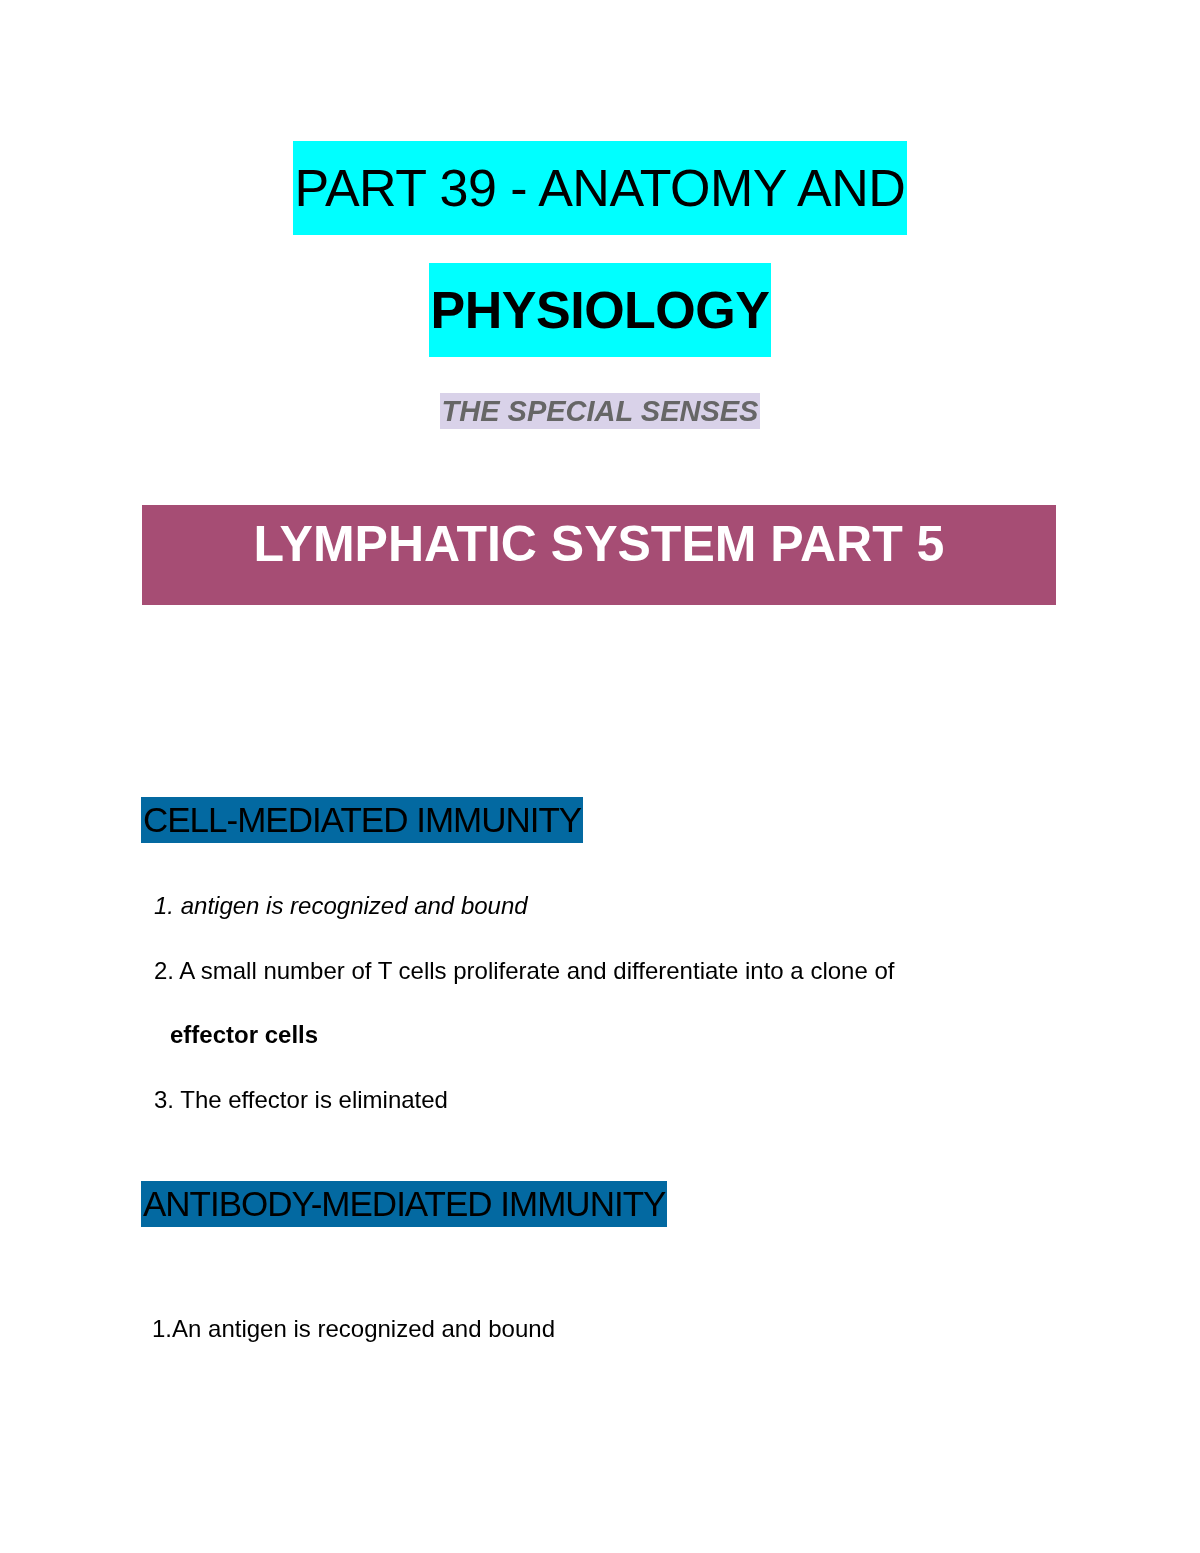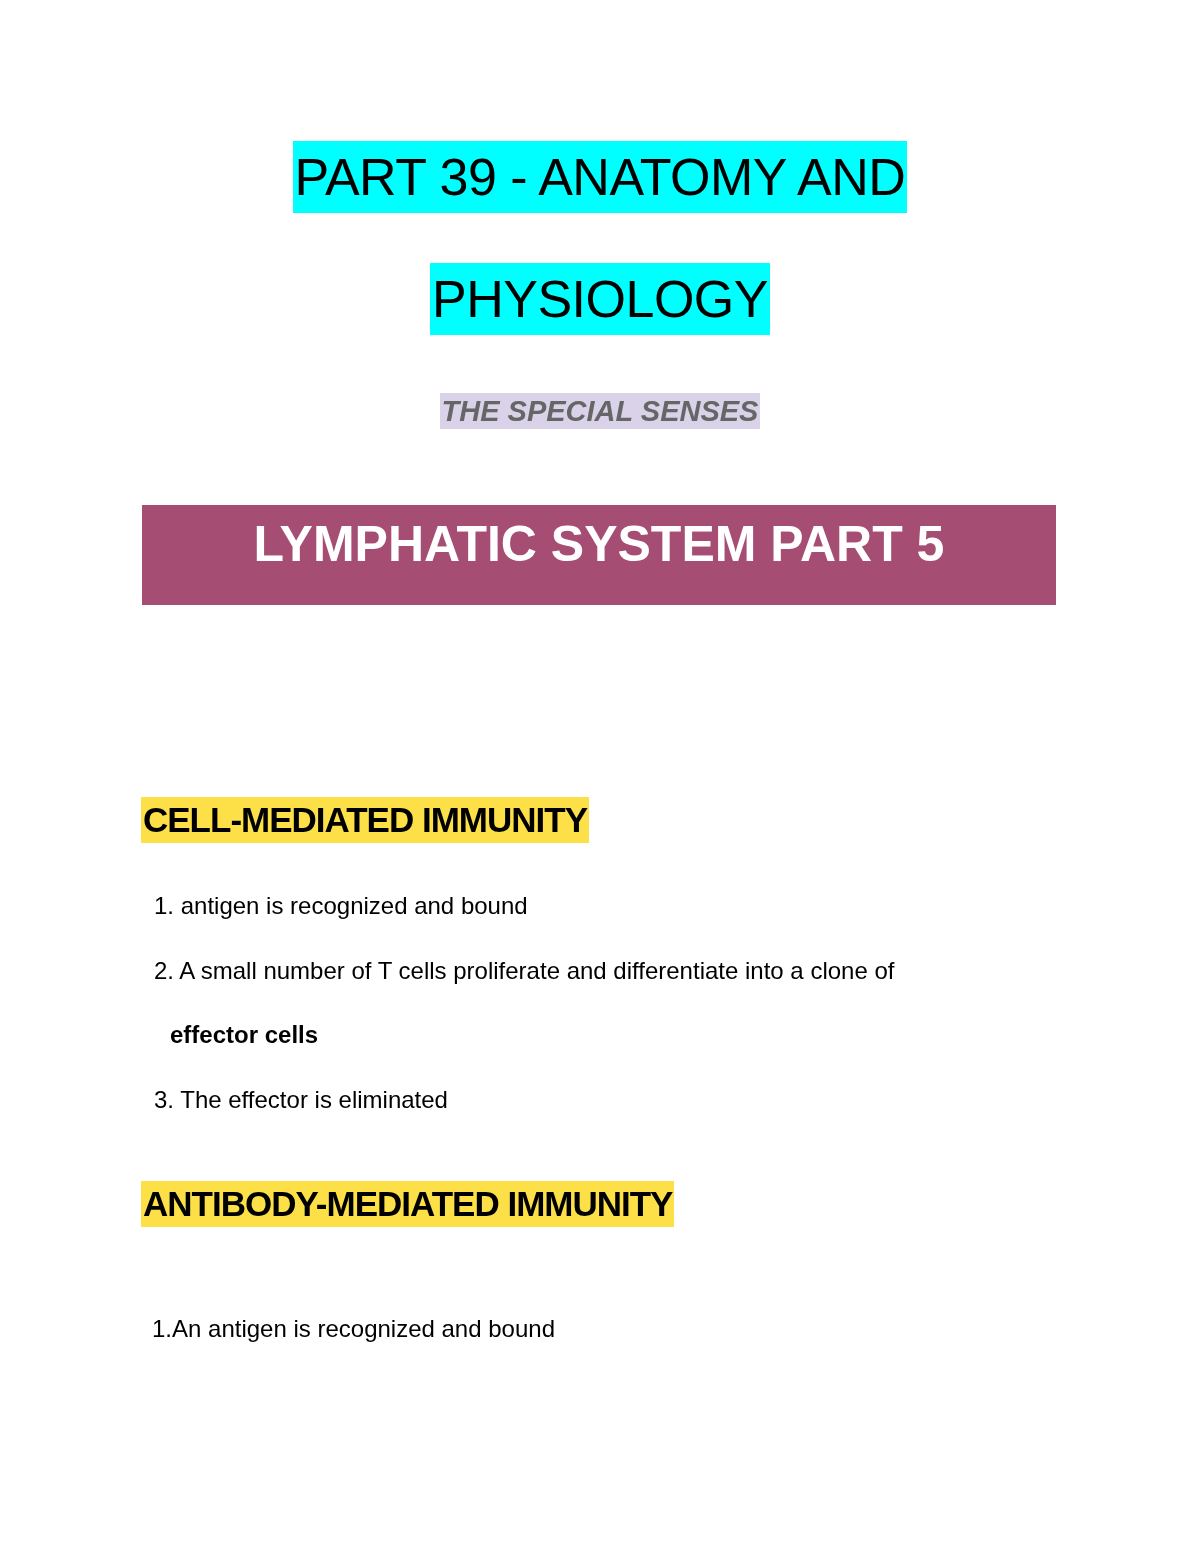--- a/index.html
+++ b/index.html
@@ -1,51 +1,51 @@
 <!DOCTYPE html>
 <html><head>
 <meta charset="utf-8">
 <style>
   html, body { margin: 0; padding: 0; background: #ffffff; }
   body { width: 1200px; height: 1553px; position: relative; overflow: hidden;
          font-family: "Liberation Sans", sans-serif; color: #000; }
   .abs { position: absolute; }
   .title-line { left: 0; width: 1200px; text-align: center; }
   .hl-cyan { background: #00ffff; display: inline-block; font-size: 52px; line-height: 62px;
-             padding: 5px 2px; letter-spacing: -0.5px; }
+             padding: 16px 2px; letter-spacing: -0.5px; }
   .subtitle { background: #d9d2e9; color: #666666; font-style: italic; font-weight: bold;
               font-size: 29px; line-height: 36px; display: inline-block; padding: 0 2px; }
   .banner { left: 142px; top: 505px; width: 914px; height: 100px; background: #a64d74;
             color: #ffffff; font-weight: bold; font-size: 50px; text-align: center;
             box-sizing: border-box; padding-top: 8px; line-height: 62px; }
-  .section-head { background: #fde047; font-weight: bold; font-size: 35px; line-height: 46px;
+  .section-head { background: #0369a1; font-weight: normal; font-size: 35px; line-height: 46px;
                   display: inline-block; padding: 0 2px; letter-spacing: -1px; }
   .item { font-size: 24px; line-height: 30px; white-space: nowrap; }
   .num { display: inline-block; }
 </style>
 </head>
 <body>
 
 <div class="abs title-line" style="top:141px;">
   <span class="hl-cyan">PART 39 - ANATOMY AND</span>
 </div>
-<div class="abs title-line" style="top:263px;">
+<div class="abs title-line" style="top:263px;font-weight:bold;">
   <span class="hl-cyan">PHYSIOLOGY</span>
 </div>
 <div class="abs title-line" style="top:387px;margin-top:6px;">
   <span class="subtitle">THE SPECIAL SENSES</span>
 </div>
 
 <div class="abs banner">LYMPHATIC SYSTEM PART 5</div>
 
 <div class="abs" style="left:141px; top:797px;">
   <span class="section-head">CELL-MEDIATED IMMUNITY</span>
 </div>
 
-<div class="abs item" style="left:154px; top:891px;">
+<div class="abs item" style="left:154px; top:891px;font-style:italic;">
   <span class="num">1.</span>
   <span>antigen is recognized and bound</span>
 </div>
 
 <div class="abs item" style="left:154px; top:956px;">
   <span class="num">2.</span>
   <span>A small number of T cells proliferate and differentiate into a clone of</span>
 </div>
 <div class="abs item" style="left:170px; top:1020px;font-weight:bold;">effector cells</div>
 

